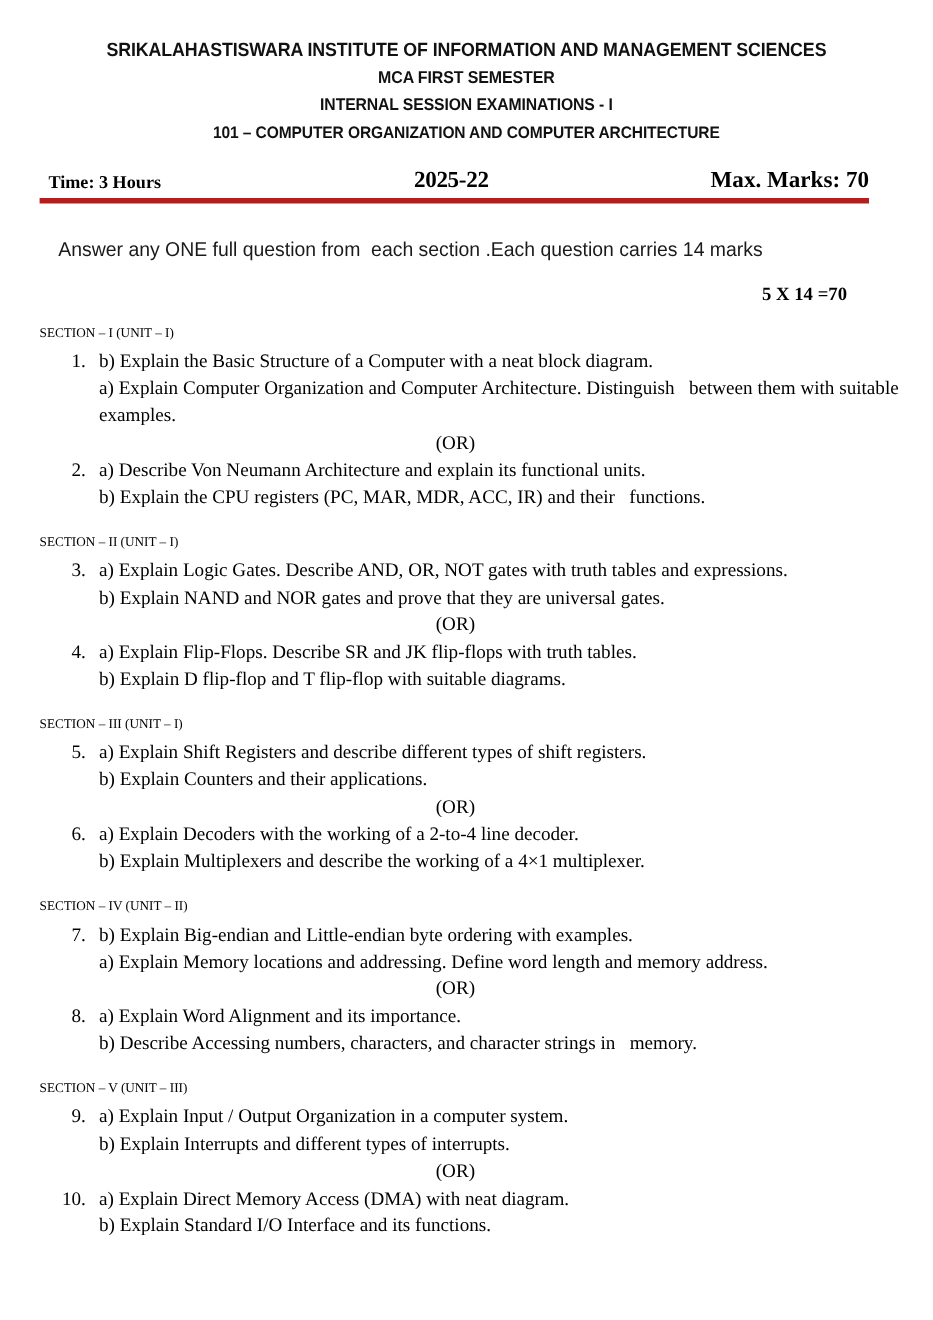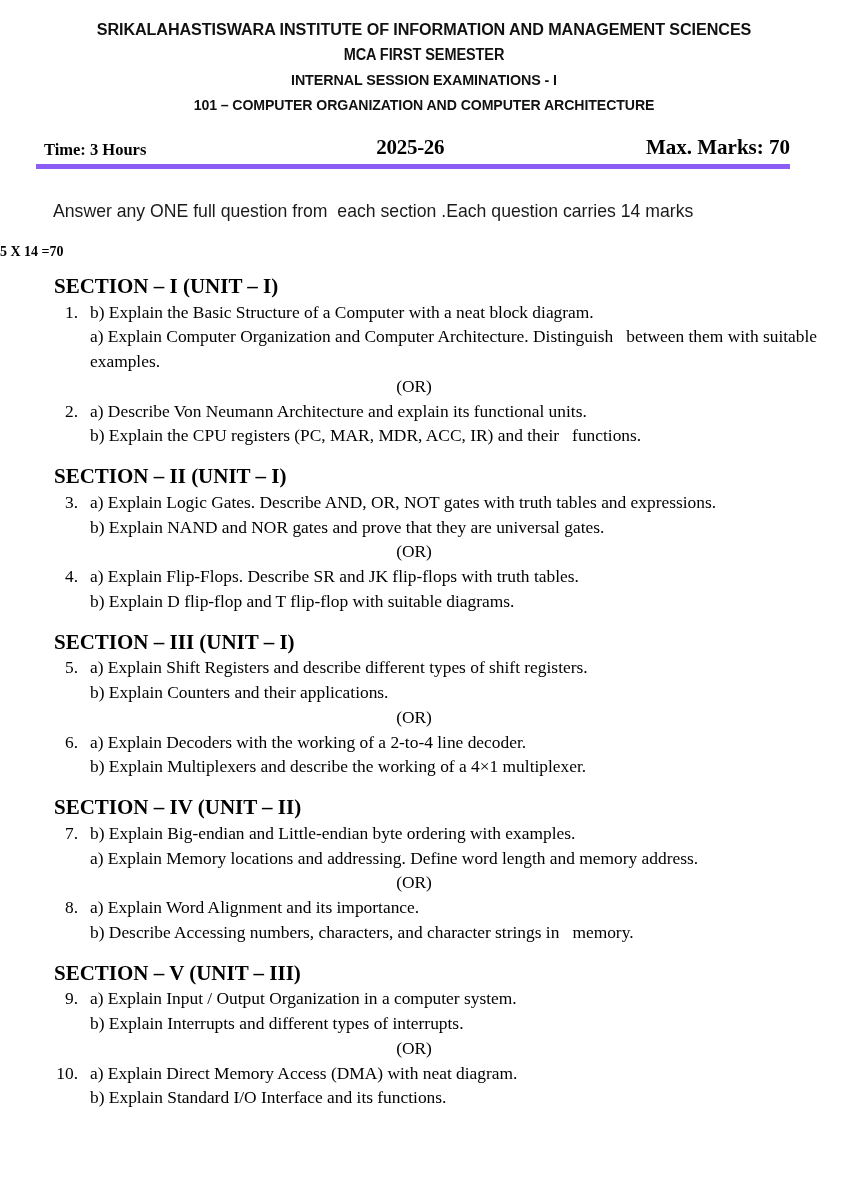--- a/index.html
+++ b/index.html
@@ -21,42 +21,42 @@
     position: relative;
     width: 848px;
     height: 1200px;
     box-sizing: border-box;
     padding: 0;
     overflow: hidden;
   }
 
   
   .header {
-    padding-top: 17px;
+    padding-top: 33px;
     text-align: center;
   }
   .header .hline {
     font-family: "Liberation Sans Narrow", "Liberation Sans", sans-serif;
     font-weight: bold;
     color: #111;
     letter-spacing: -0.1px;
     transform: scaleX(0.93);
     transform-origin: center center;
   }
   .header .hline-1 { font-size: 17.4px; line-height: 25px; }
   .header .hline-2 { font-size: 15.6px; line-height: 25px; }
   .header .hline-3 { font-size: 15.4px; line-height: 25px; }
   .header .hline-4 { font-size: 15.2px; line-height: 25px; }
 
   
   .meta-bar {
     margin: 19px 58px 0 36px;
     position: relative;
     height: 28px;
-    border-bottom: 5px solid #8b5cf6;
+    border-bottom: 5px solid #b91c1c;
   }
   .meta-bar .meta-inner {
     position: relative;
     height: 24px;
   }
   .meta-left,
   .meta-center,
   .meta-right {
     position: absolute;
     bottom: 0;
@@ -77,39 +77,40 @@
     color: #1a1a1a;
     white-space: pre;
     transform: scaleX(0.97);
     transform-origin: left center;
   }
   .instruction b { font-weight: normal; }
 
   
   .total-marks {
     margin: 20px 78px 0 0;
+    text-align: right;
     font-family: "Liberation Serif", serif;
     font-weight: bold;
-    font-size: 14px;
+    font-size: 17px;
     line-height: 20px;
     white-space: pre;
   }
 
   
   .sections {
     margin: 12px 0 0 0;
   }
   .section {
     margin-bottom: 16px;
   }
   .section-heading {
-    margin-left: 54px;
-    font-family: "Liberation Serif", serif;
-    font-weight: bold;
-    font-size: 21px;
+    margin-left: 36px;
+    font-family: "Liberation Serif", serif;
+    font-weight: normal;
+    font-size: 12px;
     line-height: 24.5px;
     white-space: pre;
   }
 
   .qlist {
     margin-top: 1px;
   }
   .question {
     position: relative;
     padding-left: 90px;
@@ -149,21 +150,21 @@
   <div class="header">
     <div class="hline hline-1">SRIKALAHASTISWARA INSTITUTE OF INFORMATION AND MANAGEMENT SCIENCES</div>
     <div class="hline hline-2">MCA FIRST SEMESTER</div>
     <div class="hline hline-3">INTERNAL SESSION EXAMINATIONS - I</div>
     <div class="hline hline-4">101 – COMPUTER ORGANIZATION AND COMPUTER ARCHITECTURE</div>
   </div>
 
   <div class="meta-bar">
     <div class="meta-inner">
       <span class="meta-left">Time: 3 Hours</span>
-      <span class="meta-center">2025-26</span>
+      <span class="meta-center">2025-22</span>
       <span class="meta-right">Max. Marks: 70</span>
     </div>
   </div>
 
   <div class="instruction"><span>Answer any </span><b>ONE</b><span> full question from  each section .Each question carries </span><b>14</b><span> marks</span></div>
 
   <div class="total-marks">5 X 14 =70</div>
 
   <div class="sections">
       <div class="section">

